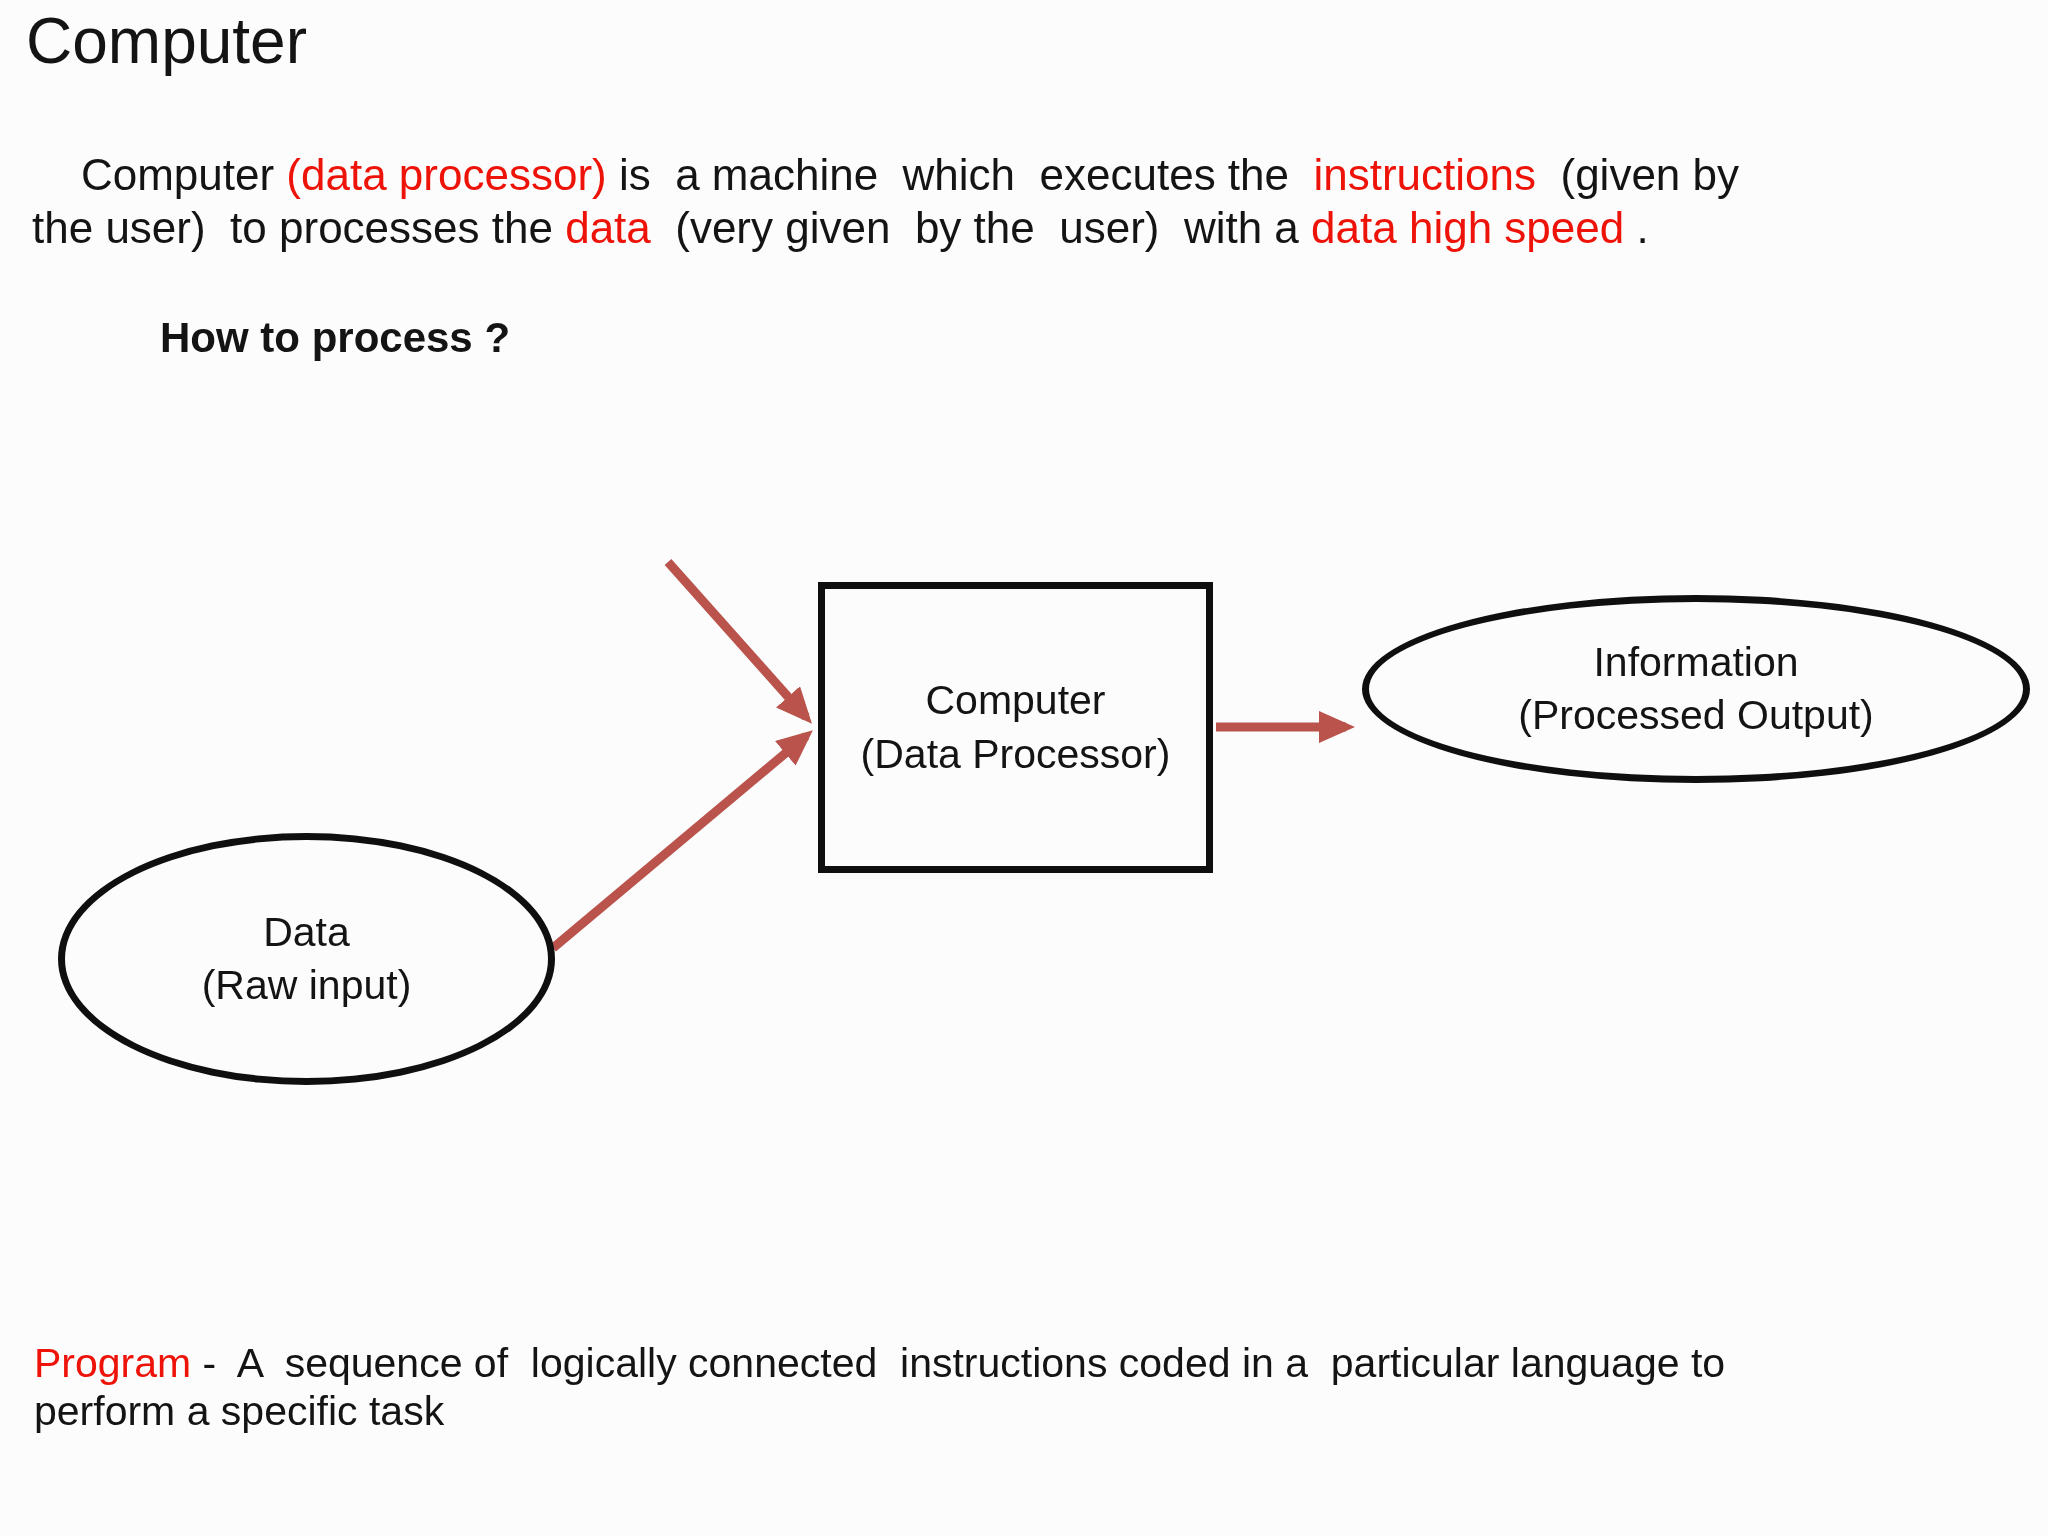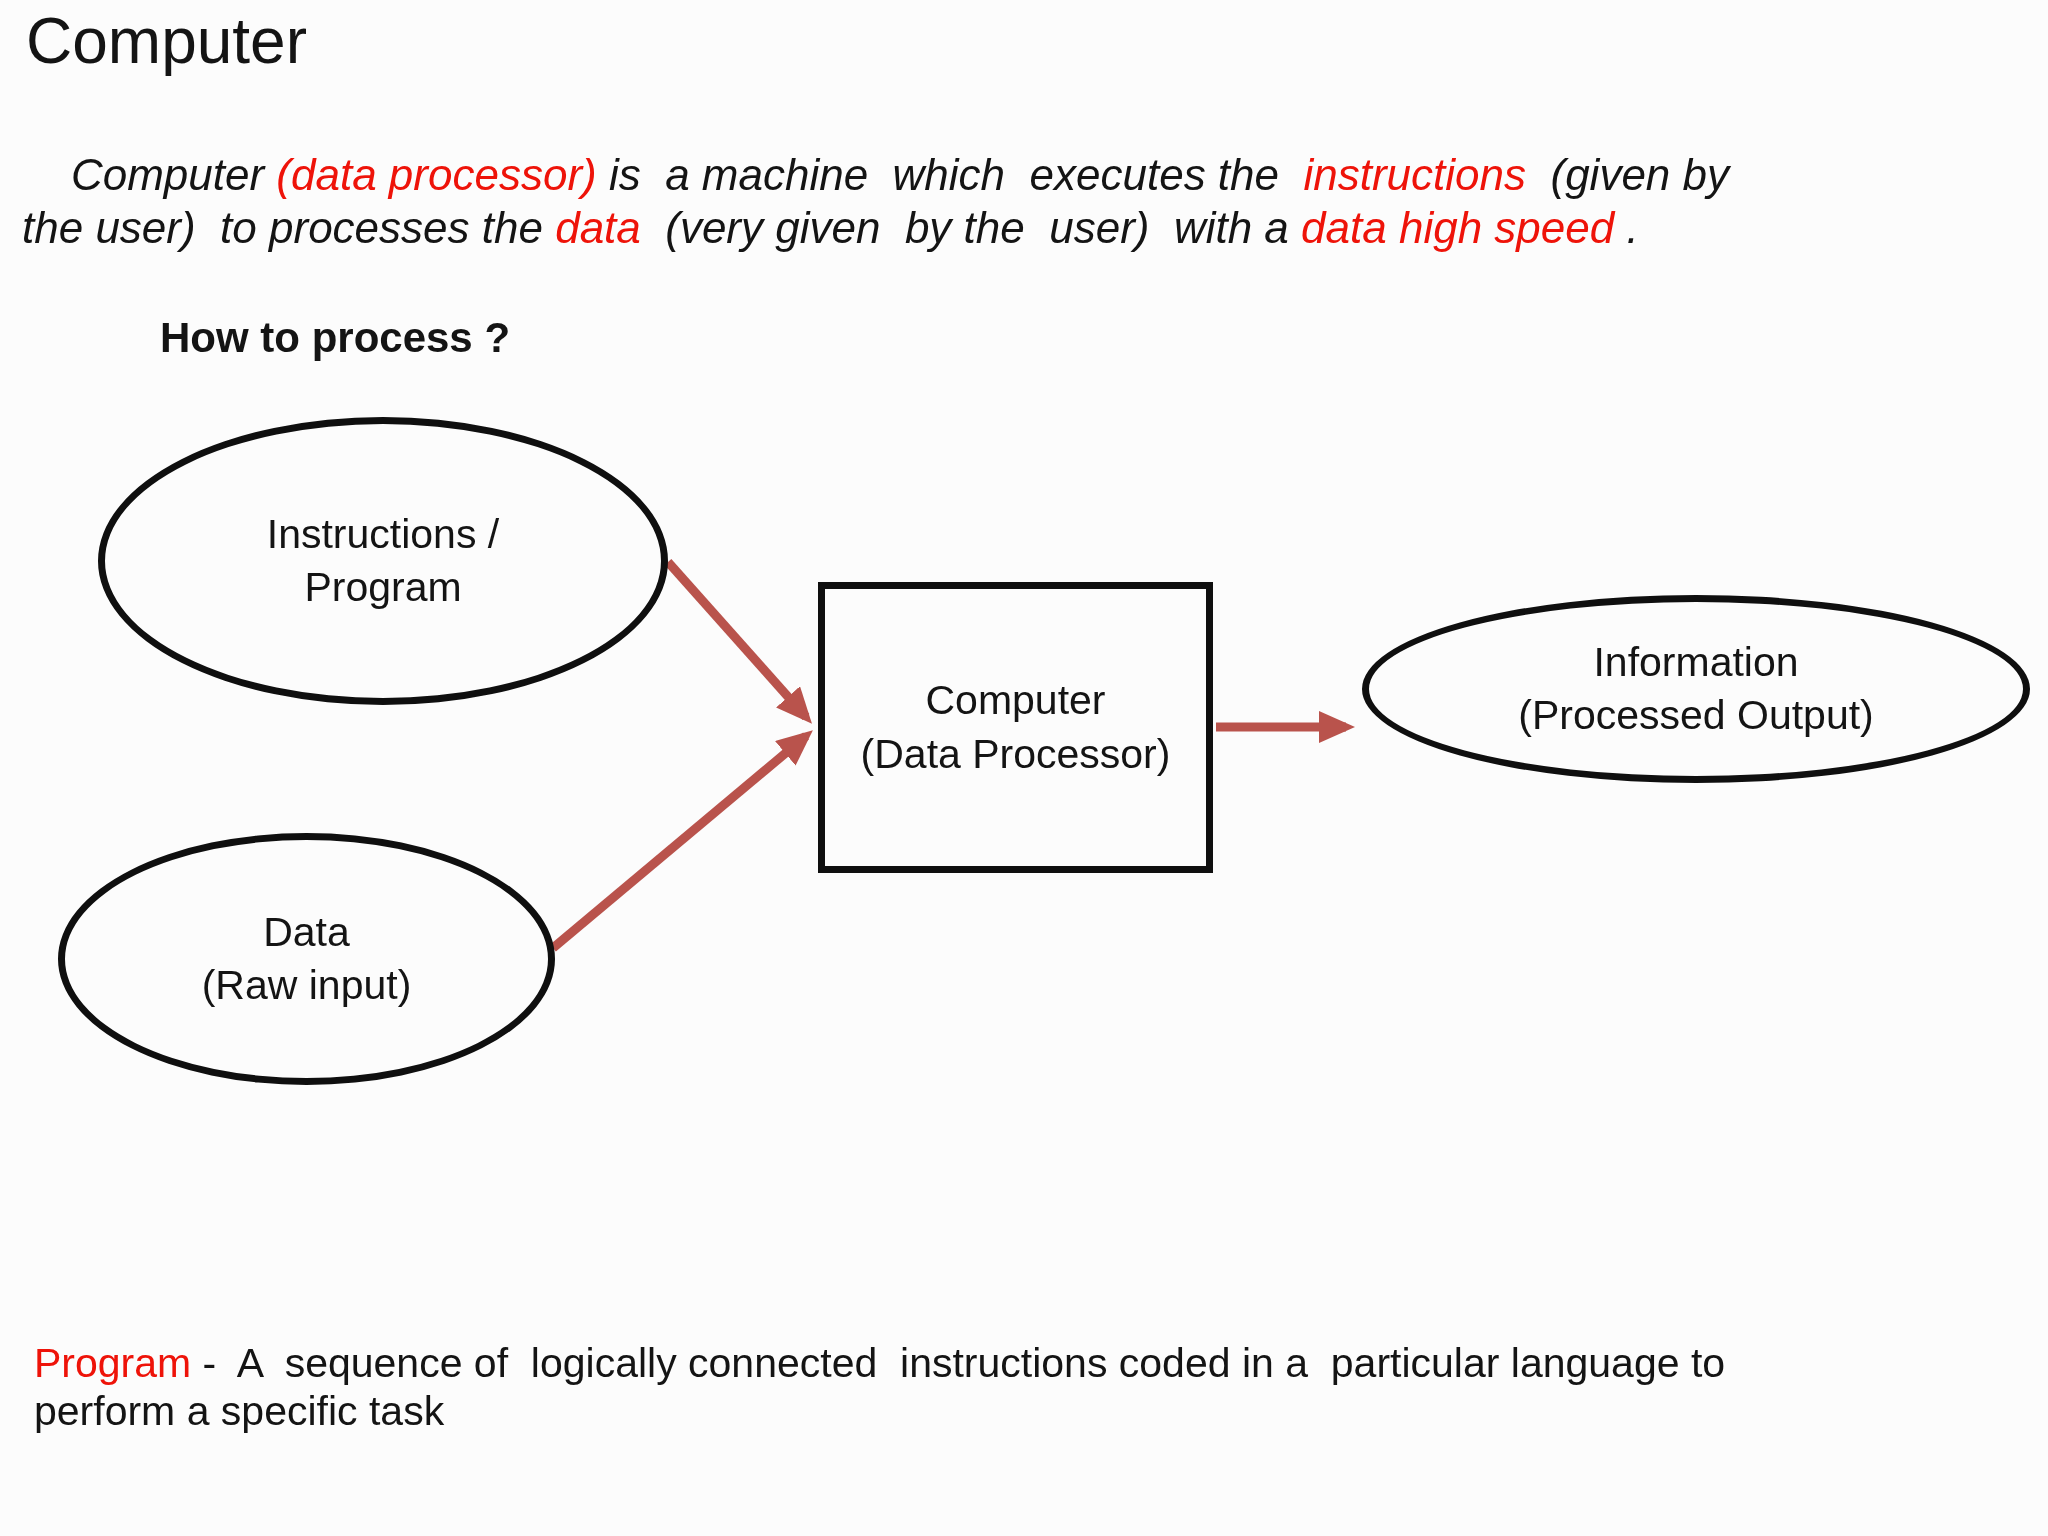--- a/index.html
+++ b/index.html
@@ -9,22 +9,22 @@
     --stroke:#0f0f0f;
     --bg:#fcfcfc;
   }
   html,body{margin:0;padding:0;background:#ffffff;}
   .slide{
     position:relative;width:2048px;height:1536px;background:var(--bg);
     font-family:"Liberation Sans",sans-serif;color:var(--ink);overflow:hidden;
   }
   .title{position:absolute;left:26px;top:4px;font-size:64px;font-weight:500;}
   .intro{
-    position:absolute;left:22px;top:96px;width:2014px;
-    font-size:44px;line-height:1.2;white-space:pre-wrap;font-style:italic;
+    position:absolute;left:32px;top:96px;width:2014px;
+    font-size:44px;line-height:1.2;white-space:pre-wrap;
   }
   .red{color:var(--red);}
   .hint{position:absolute;font-size:42px;font-weight:bold;}
   .how{left:160px;top:314px;}
   .what{left:148px;top:1132px;}
   .shape{
     position:absolute;display:flex;flex-direction:column;justify-content:center;
     align-items:center;text-align:center;font-size:41px;line-height:1.3;
     box-sizing:border-box;background:var(--bg);
   }
@@ -61,24 +61,20 @@
     <defs>
       <marker id="ah" markerUnits="userSpaceOnUse" markerWidth="36" markerHeight="32" refX="27" refY="16" orient="auto">
         <polygon points="0,0 36,16 0,32" class="arrow-head"></polygon>
       </marker>
     </defs>
     <line class="arrow-line" x1="668" y1="562" x2="806" y2="717" marker-end="url(#ah)"></line>
     <line class="arrow-line" x1="553" y1="948" x2="806" y2="736" marker-end="url(#ah)"></line>
     <line class="arrow-line" x1="1216" y1="727" x2="1346" y2="727" marker-end="url(#ah)"></line>
   </svg>
 
-  <div class="shape ellipse e-instr">
-    <span>Instructions /</span>
-    <span>Program</span>
-  </div>
 
   <div class="shape rect box-comp">
     <span>Computer</span>
     <span>(Data Processor)</span>
   </div>
 
   <div class="shape ellipse e-info">
     <span>Information</span>
     <span>(Processed  Output)</span>
   </div>

